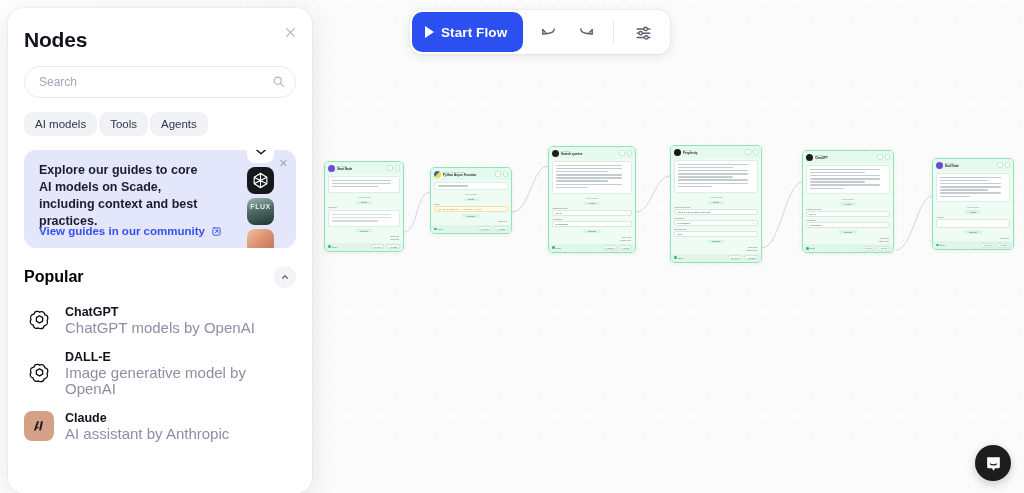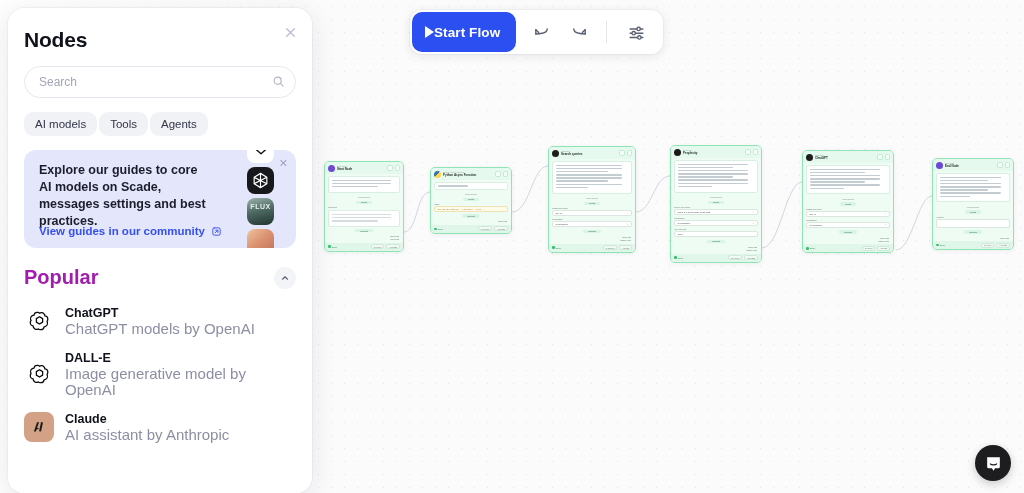--- a/index.html
+++ b/index.html
@@ -26,21 +26,21 @@
 
   
   .toolbar {
     position: absolute; left: 410px; top: 10px;
     height: 44px; display: flex; align-items: center;
     background: #ffffff; border-radius: 12px;
     box-shadow: 0 2px 10px rgba(24,27,40,.10), 0 0 0 1px rgba(24,27,40,.03);
     padding: 0 12px 0 0;
   }
   .start-flow {
-    display: flex; align-items: center; 
+    display: flex; align-items: center; gap: 7px;
     background: #2b4ff0; color: #fff;
     height: 40px; margin: 2px; padding: 0 16px 0 13px;
     border-radius: 10px; border: none; cursor: pointer;
     font-size: 13.5px; font-weight: 700; letter-spacing: .1px;
     font-family: "Liberation Sans", sans-serif;
   }
   .play-tri {
     width: 0; height: 0; border-left: 9px solid #fff;
     border-top: 6px solid transparent; border-bottom: 6px solid transparent;
   }
@@ -125,21 +125,21 @@
   .ic-flux  { background: linear-gradient(165deg,#9fb4ae 0%,#4e6b64 45%,#21332f 100%);
               color: #e9efec; font-size: 7px; font-weight: 700; letter-spacing: .5px;
               align-items: flex-start; padding-top: 5px; justify-content: center; }
   .ic-photo { background: linear-gradient(140deg,#f0c39a 0%,#d98e6e 50%,#bb6f5c 100%); }
 
   
   .pop-head {
     display: flex; align-items: center; justify-content: space-between;
     padding: 18px 16px 0 16px;
   }
-  .pop-title { font-size: 20px; font-weight: 700; color: #a21caf; }
+  .pop-title { font-size: 16px; font-weight: 700; color: #000000; }
   .pop-toggle {
     width: 22px; height: 22px; border-radius: 50%;
     background: #f3f4f7; display: flex; align-items: center; justify-content: center;
     cursor: pointer;
   }
   .list { padding: 10px 16px 0 16px; }
   .list-item {
     display: flex; align-items: center; gap: 11px;
     padding: 6px 0 7px 0; cursor: pointer;
   }
@@ -606,21 +606,21 @@
         <div class="app-icon ic-dark">
           <svg width="19" height="19" viewBox="0 0 24 24" fill="none" stroke="#fff" stroke-width="1.5" stroke-linejoin="round">
             <path d="M12 3 L20 8 L20 16 L12 21 L4 16 L4 8 Z"></path>
             <path d="M12 3 L12 21 M4 8 L20 16 M20 8 L4 16"></path>
           </svg>
         </div>
         <div class="app-icon ic-flux">FLUX</div>
         <div class="app-icon ic-photo"></div>
       </div>
       <div class="promo-close">✕</div>
-      <div class="promo-text">Explore our guides to core AI models on Scade, messages settings and best practices.</div>
+      <div class="promo-text">Explore our guides to core AI models on Scade, including context and best practices.</div>
       <div class="promo-link">
         <span>View guides in our community</span>
         <svg width="11" height="11" viewBox="0 0 24 24" fill="none" stroke="#3550ef" stroke-width="2" stroke-linecap="round" stroke-linejoin="round">
           <rect x="4" y="4" width="16" height="16" rx="3"></rect>
             <path d="M9 15 L15 9 M10 9 L15 9 L15 14"></path>
         </svg>
       </div>
     </div>
 
     <div class="pop-head">

